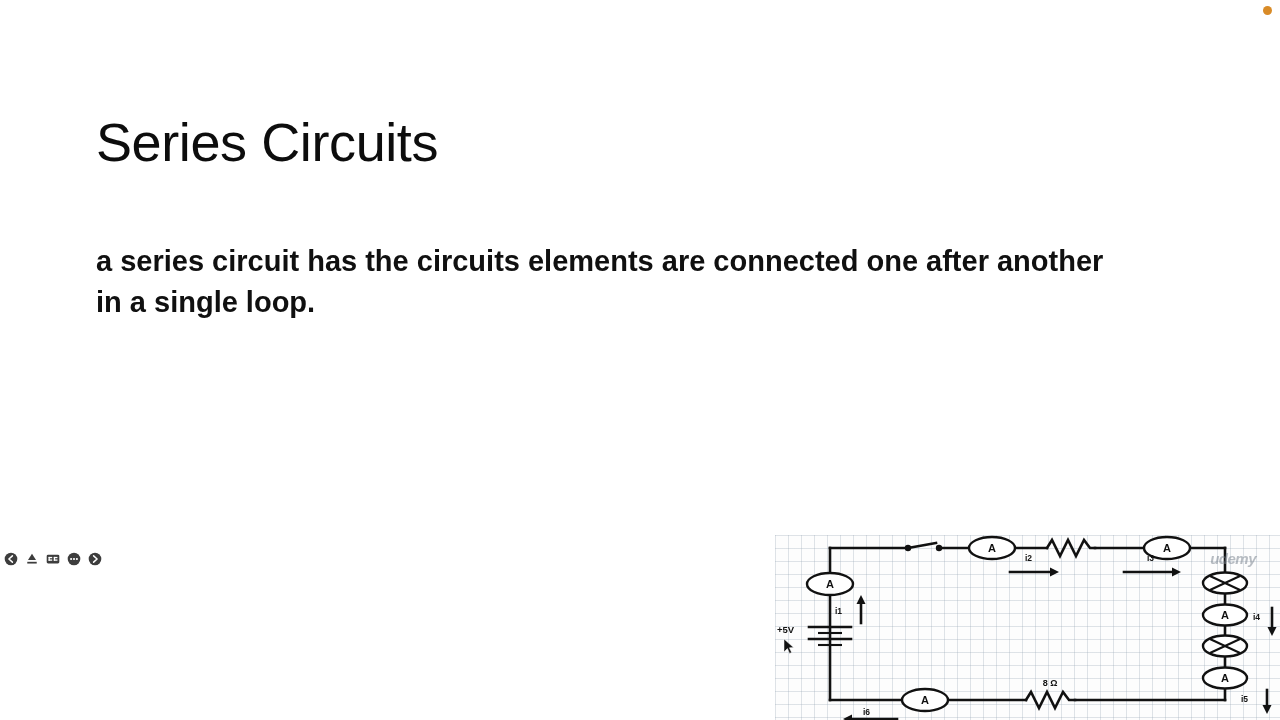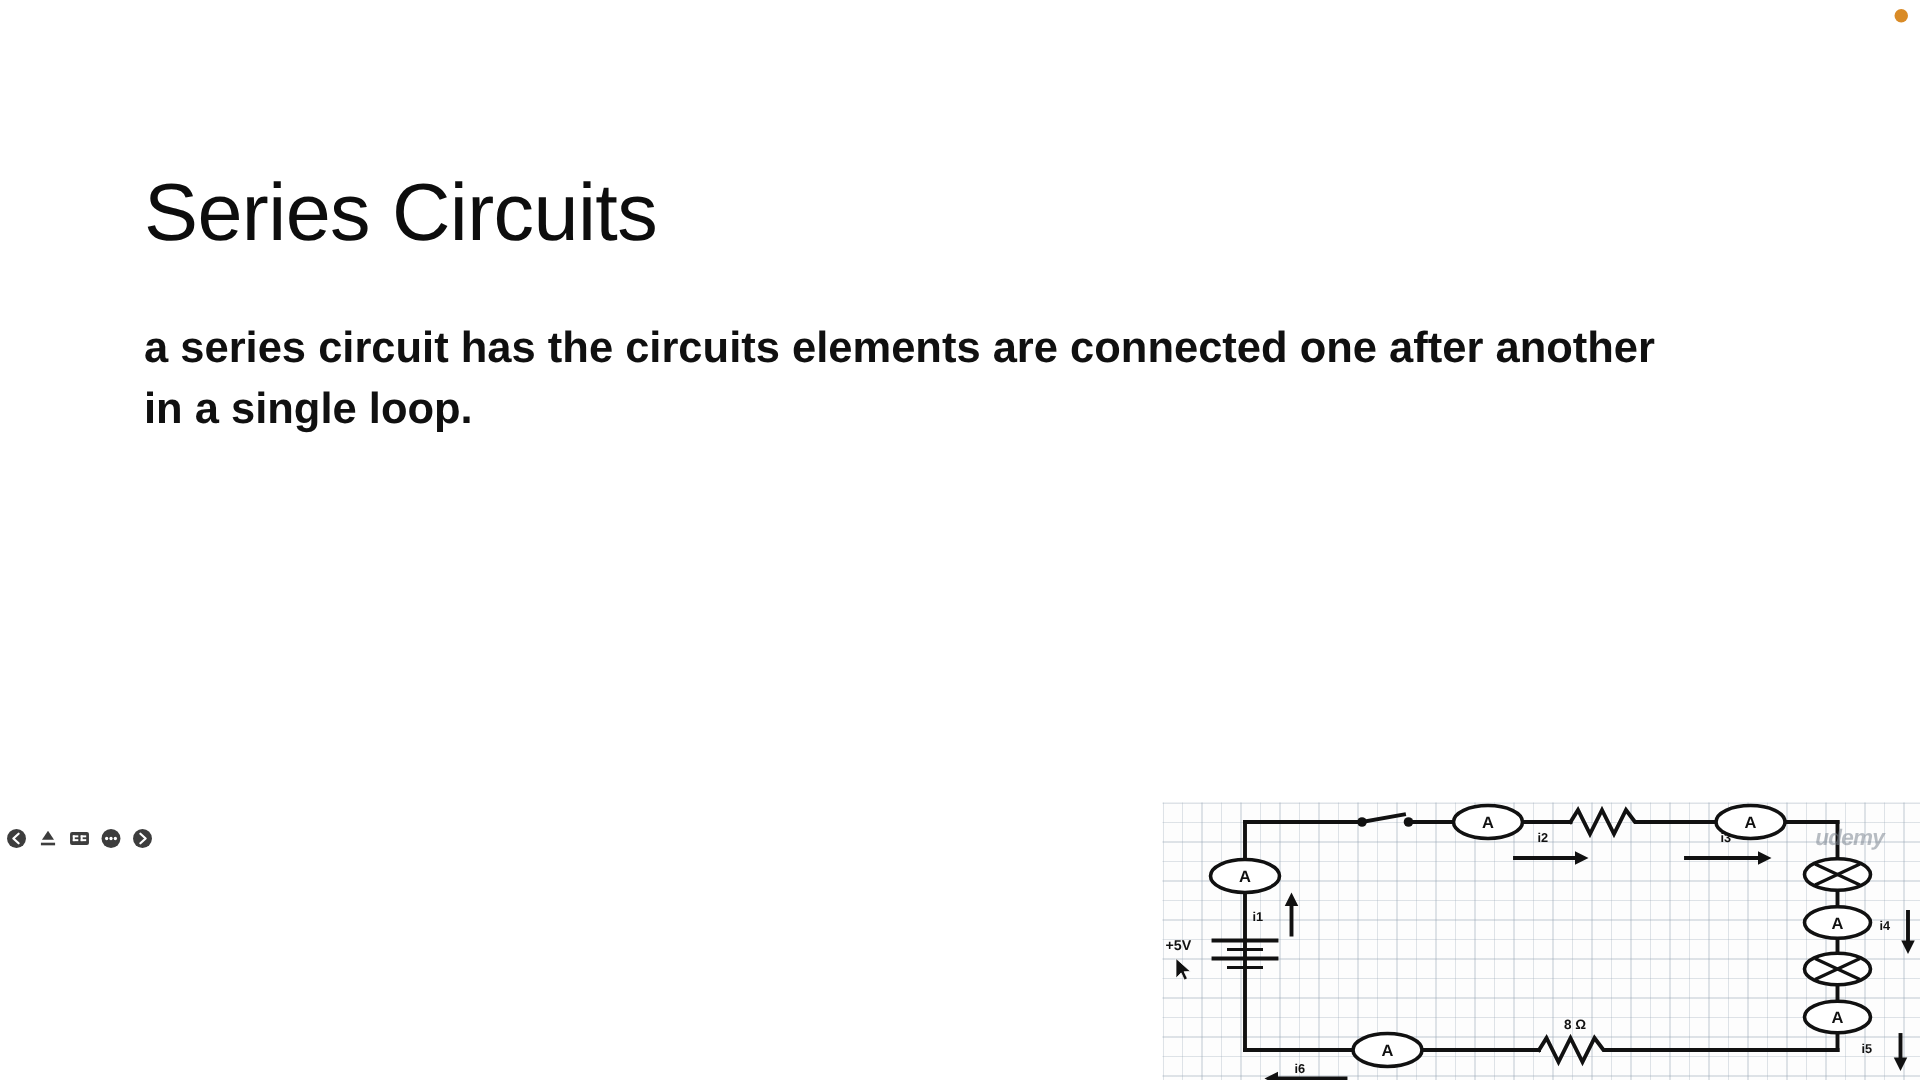--- a/index.html
+++ b/index.html
@@ -36,21 +36,21 @@
     font-weight: 400;
     color: #0d0d0d;
     letter-spacing: -0.4px;
     white-space: nowrap;
   }
 
   
   #slide-body {
     position: absolute;
     left: 96px;
-    top: 183px;
+    top: 212px;
     width: 1010px;
     font-size: 29px;
     line-height: 41px;
     font-weight: 600;
     color: #101010;
   }
 
   
   #figure {
     position: absolute;

